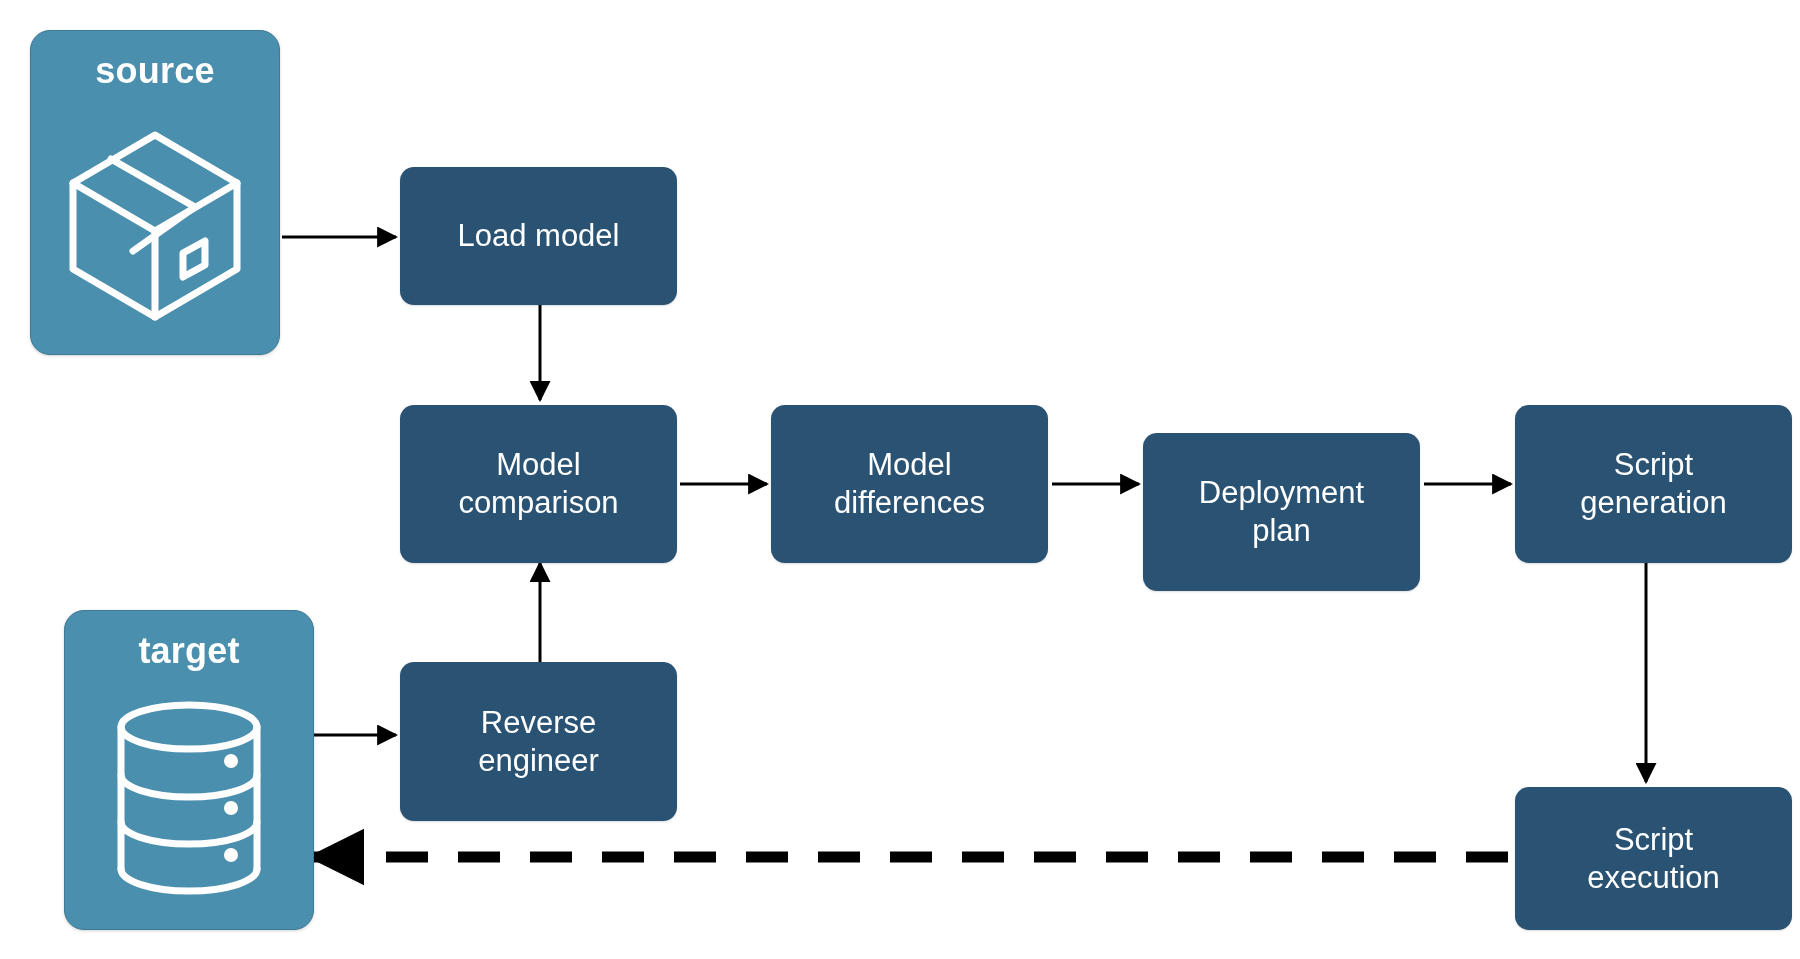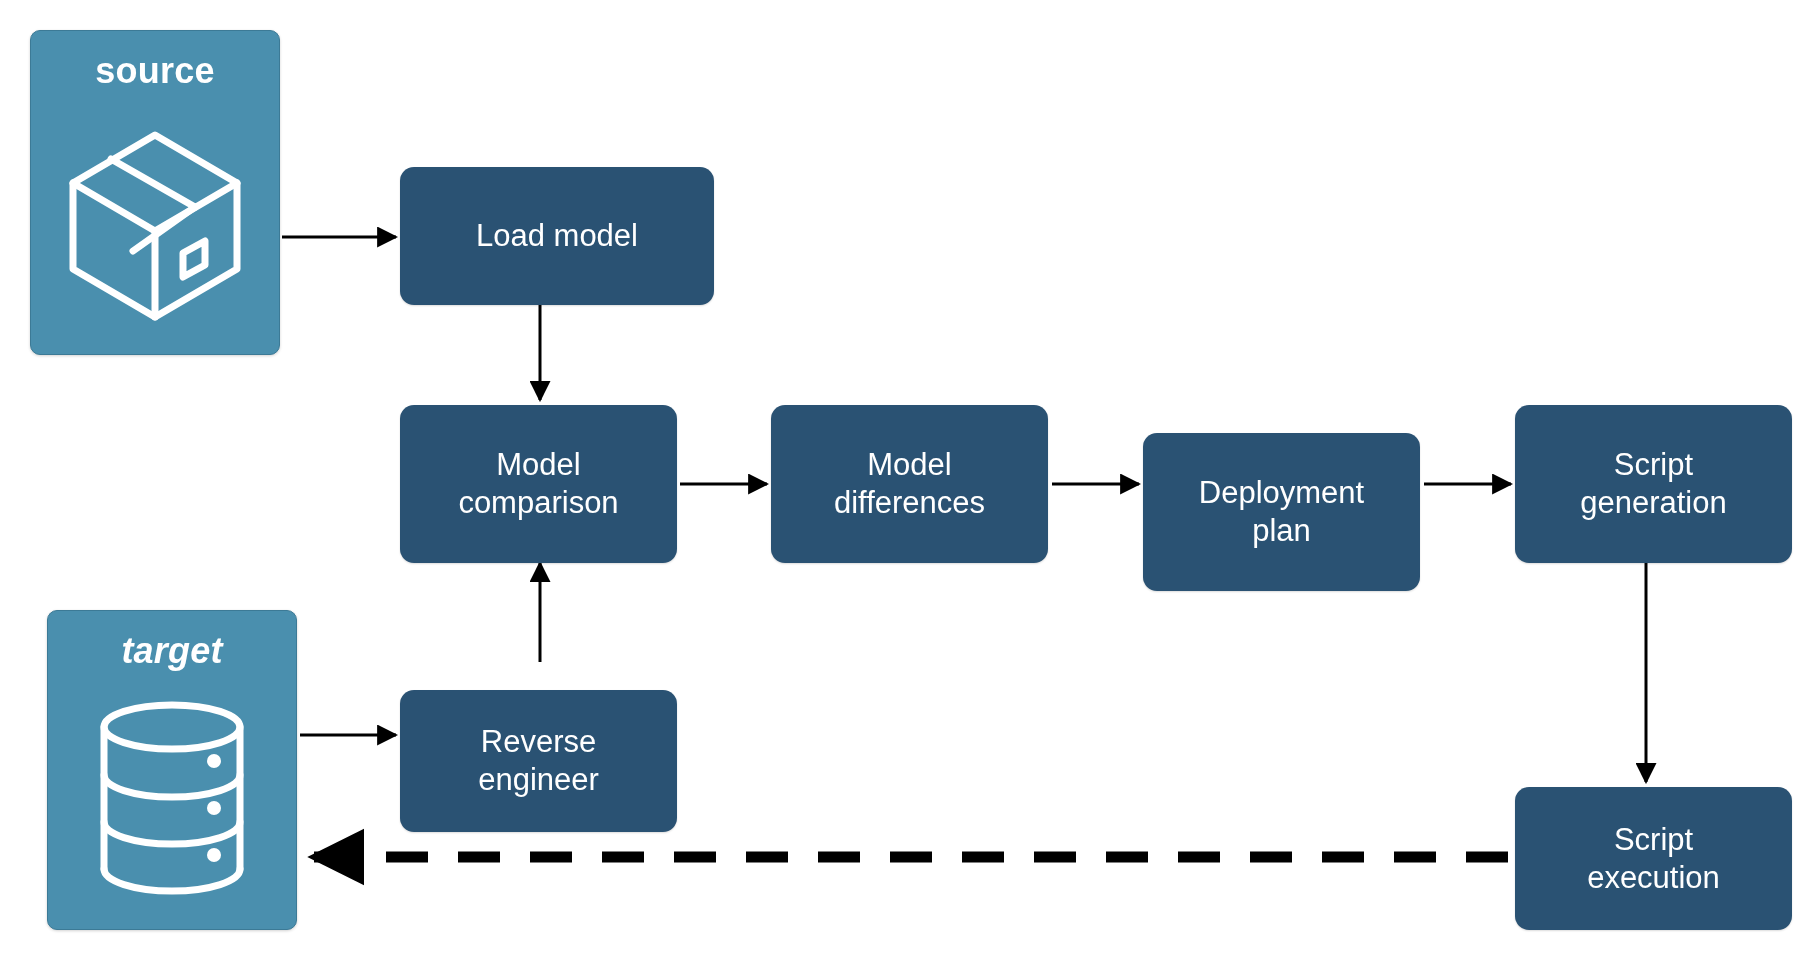--- a/index.html
+++ b/index.html
@@ -22,21 +22,21 @@
     left: 0;
     top: 0;
     width: 1800px;
     height: 959px;
     pointer-events: none;
   }
   .endpoint-card {
     position: absolute;
     background: #4a8fae;
     border: 1.5px solid #3c7a96;
-    border-radius: 10px;
+    border-radius: 20px;
     box-sizing: border-box;
     display: flex;
     flex-direction: column;
     align-items: center;
     box-shadow: 0 1px 3px rgba(0,0,0,0.18);
   }
   .endpoint-title {
     color: #ffffff;
     font-weight: bold;
     font-size: 36px;
@@ -118,42 +118,42 @@
 
           <path d="M56 42 L140 90"></path>
           <path d="M78 134 L140 90"></path>
 
           <path d="M128 136 L150 124 L150 148 L128 160 Z"></path>
         </g>
       </svg>
     </div>
   </div>
 
-  <div class="endpoint-card" style="left:47px; top:610px; width:250px; height:320px;font-style:italic;">
+  <div class="endpoint-card" style="left:64px; top:610px; width:250px; height:320px;">
     <div class="endpoint-title">target</div>
     <div class="endpoint-icon">
       <svg width="180" height="205" viewBox="0 0 180 205" aria-hidden="true">
         <g fill="none" stroke="#ffffff" stroke-width="7" stroke-linejoin="round" stroke-linecap="round">
           <ellipse cx="90" cy="30" rx="68" ry="22"></ellipse>
           <path d="M22 30 L22 172"></path>
           <path d="M158 30 L158 172"></path>
           <path d="M22 172 A68 22 0 0 0 158 172"></path>
           <path d="M22 78 A68 22 0 0 0 158 78"></path>
           <path d="M22 125 A68 22 0 0 0 158 125"></path>
         </g>
         <g fill="#ffffff">
           <circle cx="132" cy="64" r="7"></circle>
           <circle cx="132" cy="111" r="7"></circle>
           <circle cx="132" cy="158" r="7"></circle>
         </g>
       </svg>
     </div>
   </div>
 
-  <div class="proc-box" style="left:400px; top:167px; width:314px; height:138px;">
+  <div class="proc-box" style="left:400px; top:167px; width:277px; height:138px;">
     <span class="proc-label">Load model</span>
   </div>
 
   <div class="proc-box" style="left:400px; top:405px; width:277px; height:158px;">
     <span class="proc-label">Model
 comparison</span>
   </div>
 
   <div class="proc-box" style="left:771px; top:405px; width:277px; height:158px;">
     <span class="proc-label">Model
@@ -163,21 +163,21 @@
   <div class="proc-box" style="left:1143px; top:405px; width:277px; height:158px;margin-top:28px;">
     <span class="proc-label">Deployment
 plan</span>
   </div>
 
   <div class="proc-box" style="left:1515px; top:405px; width:277px; height:158px;">
     <span class="proc-label">Script
 generation</span>
   </div>
 
-  <div class="proc-box" style="left:400px; top:662px; width:277px; height:142px;margin-top:28px;">
+  <div class="proc-box" style="left:400px; top:662px; width:277px; height:159px;">
     <span class="proc-label">Reverse
 engineer</span>
   </div>
 
   <div class="proc-box" style="left:1515px; top:787px; width:277px; height:143px;">
     <span class="proc-label">Script
 execution</span>
   </div>
 
 </div>

